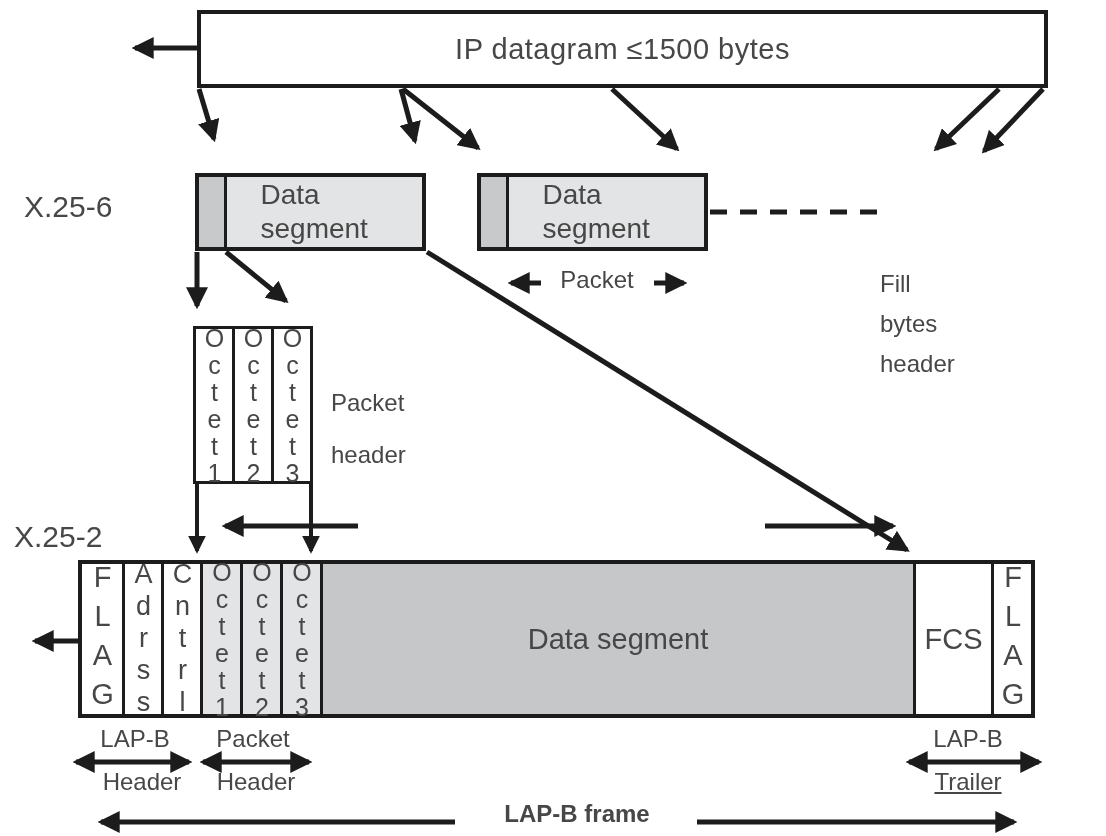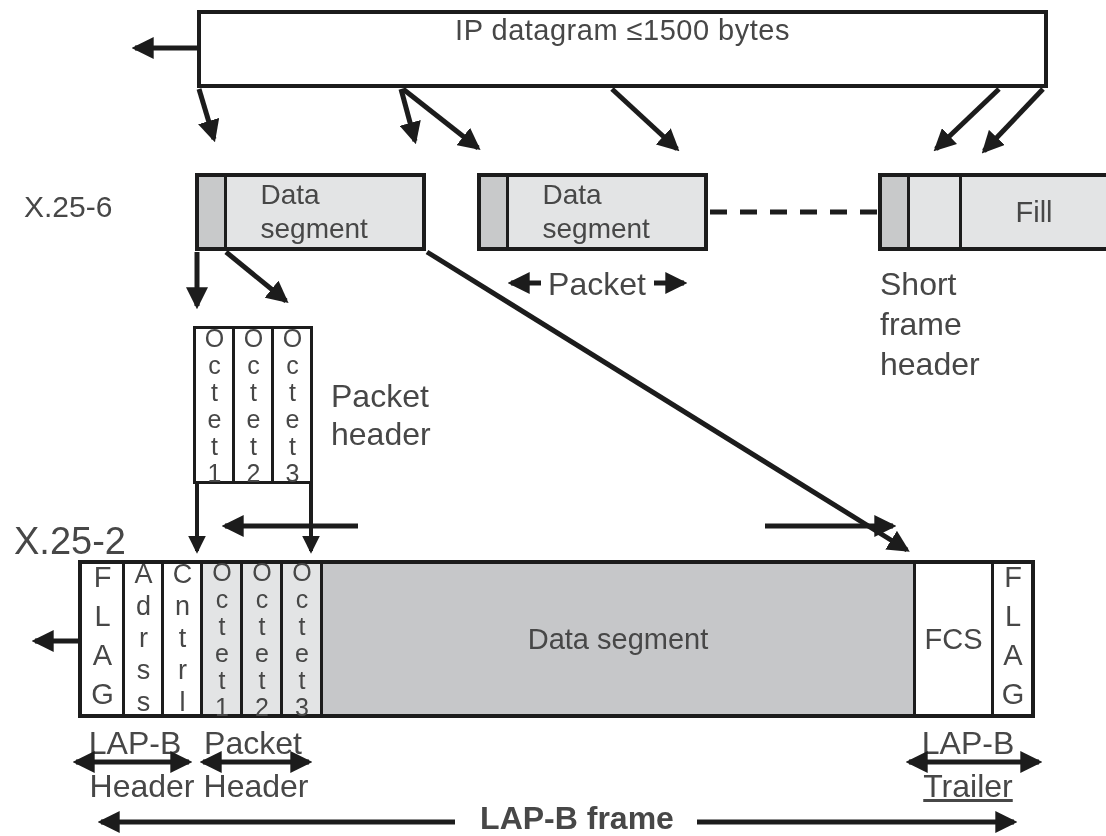--- a/index.html
+++ b/index.html
@@ -8,21 +8,21 @@
     font-family:"Liberation Sans", sans-serif; color:#474747; overflow:hidden;
   }
   .abs { position:absolute; }
 
   
   .outline { border:4px solid #1c1c1c; box-sizing:border-box; background:#ffffff; }
   .seg-box { border:4px solid #1c1c1c; box-sizing:border-box; display:flex; background:#e3e4e5; }
   .strip   { background:#c8c9ca; border-right:3px solid #1c1c1c; }
   .cellsep { border-right:3px solid #1c1c1c; }
 
-  .ip-box { display:flex; justify-content:center;
+  .ip-box { display:flex; align-items:center; justify-content:center;
             font-size:29px; letter-spacing:.5px; }
 
   .seg-body { flex:1; display:flex; align-items:center; justify-content:center; }
   .seg-label { width:128px; font-size:28px; line-height:34px; text-align:left; }
 
   .fill-box { border:4px solid #1c1c1c; border-right:none; box-sizing:border-box;
               display:flex; background:#e3e4e5; }
   .fill-body { flex:1; display:flex; align-items:center; justify-content:center;
                font-size:29px; }
 
@@ -43,21 +43,21 @@
   .w-data { flex:1; background:#c6c7c9; }
   .w-fcs  { width:78px; }
   .shaded { background:#e3e4e5; }
   .flag-text  { font-size:29px; letter-spacing:7px; }
   .five-text  { font-size:27px; letter-spacing:2px; }
   .foct-text  { font-size:25px; letter-spacing:-1px; }
   .data-label { font-size:29px; white-space:nowrap; }
   .fcs-label  { font-size:29px; }
 
   
-  .lbl { position:absolute; font-size:32px; white-space:nowrap; }
+  .lbl { position:absolute; font-size:24px; white-space:nowrap; }
   .lbl-c { transform:translateX(-50%); text-align:center; }
   .multiline { white-space:pre-line; line-height:40px; }
   .size-label i { font-style:italic; }
 
   svg.arrows { position:absolute; left:0; top:0; z-index:6; pointer-events:none; }
   .layer-boxes { z-index:2; }
 </style>
 </head>
 <body>
 
@@ -78,49 +78,42 @@
 
   <div class="abs seg-box layer-boxes" style="left:477px; top:173px; width:231px; height:78px;">
     <div class="strip" style="width:25px;"></div>
     <div class="seg-body">
       <div class="seg-label">Data segment</div>
     </div>
   </div>
 
   <div class="lbl lbl-c" style="left:597px; top:266px;">Packet</div>
 
-  <div class="abs fill-box layer-boxes" style="left:878px; top:173px; width:228px; height:78px;">
-    <div class="strip" style="width:25px;"></div>
-    <div class="cellsep shaded" style="width:49px;"></div>
-    <div class="fill-body">
-      <span>Fill</span>
-    </div>
-  </div>
 
-  <div class="lbl multiline" style="left:880px; top:264px;"><span>Short</span>
-<span>frame</span>
+  <div class="lbl multiline" style="left:880px; top:264px;"><span>Fill</span>
+<span>bytes</span>
 <span>header</span></div>
 
   <div class="abs octet-group layer-boxes" style="left:193px; top:326px; width:120px; height:158px;">
     <div class="octet-col">
       <span class="vtext octet-text">Octet1</span>
     </div>
     <div class="octet-col">
       <span class="vtext octet-text">Octet2</span>
     </div>
     <div class="octet-col">
       <span class="vtext octet-text">Octet3</span>
     </div>
   </div>
 
-  <div class="lbl multiline" style="left:331px; top:377px; line-height:38px;"><span>Packet</span>
+  <div class="lbl multiline" style="left:331px; top:377px; line-height:52px;"><span>Packet</span>
 <span>header</span></div>
 
 
-  <div class="lbl" style="left:14px; top:520px; font-size:38px;">X.25-2</div>
+  <div class="lbl" style="left:14px; top:520px; font-size:30px;">X.25-2</div>
 
   <div class="abs frame layer-boxes" style="left:78px; top:560px; width:957px; height:158px;">
     <div class="fcell w-flag">
       <span class="vtext flag-text">FLAG</span>
     </div>
     <div class="fcell w-small">
       <span class="vtext five-text">Adrss</span>
     </div>
     <div class="fcell w-small">
       <span class="vtext five-text">Cntrl</span>

